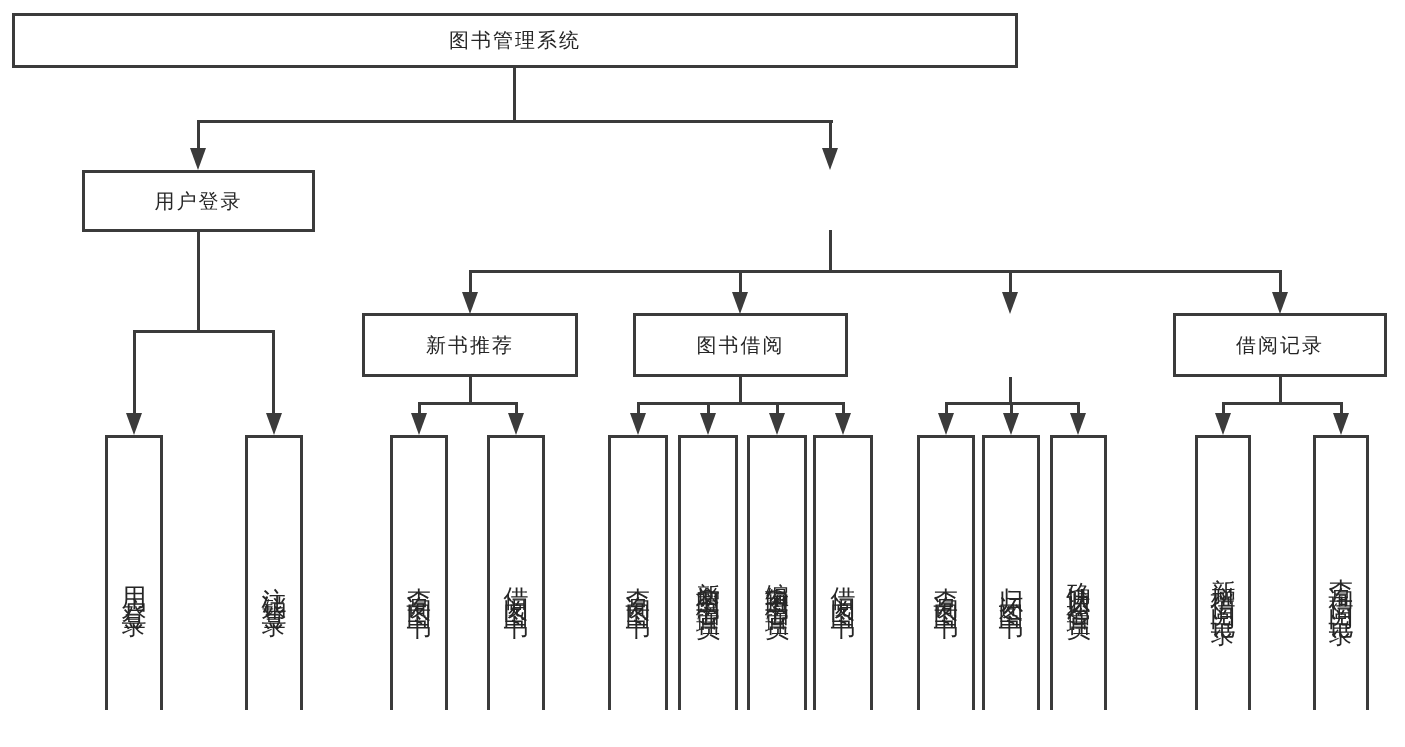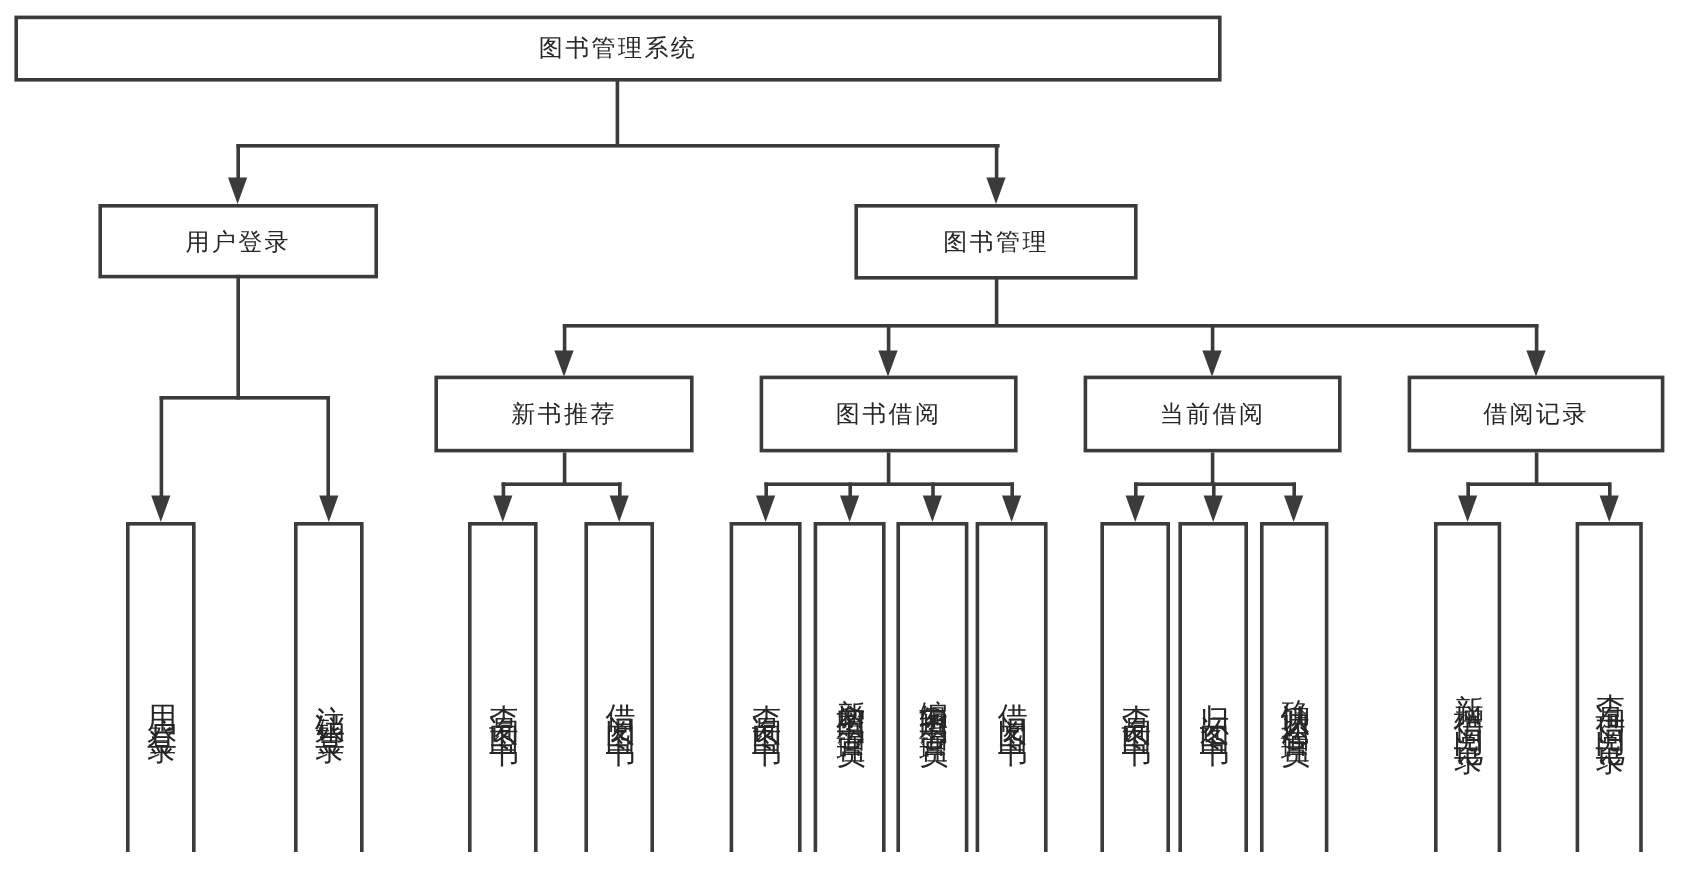--- a/index.html
+++ b/index.html
@@ -87,23 +87,20 @@
   <div class="vline" style="left:513px; top:67px; height:54px;"></div>
   <div class="hline" style="left:197px; top:120px; width:636px;"></div>
   <div class="vline" style="left:197px; top:120px; height:30px;"></div>
   <div class="arr" style="left:190px; top:148px;"></div>
   <div class="vline" style="left:829px; top:120px; height:30px;"></div>
   <div class="arr" style="left:822px; top:148px;"></div>
 
   <div class="box" style="left:82px; top:170px; width:233px; height:62px;">
     <span>用户登录</span>
   </div>
-  <div class="box" style="left:712px; top:170px; width:236px; height:63px;">
-    <span>图书管理</span>
-  </div>
 
   <div class="vline" style="left:197px; top:229px; height:104px;"></div>
   <div class="hline" style="left:133px; top:330px; width:142px;"></div>
   <div class="vline" style="left:133px; top:330px; height:84px;"></div>
   <div class="arr" style="left:126px; top:413px;"></div>
   <div class="vline" style="left:272px; top:330px; height:84px;"></div>
   <div class="arr" style="left:266px; top:413px;"></div>
 
   <div class="vline" style="left:829px; top:230px; height:42px;"></div>
   <div class="hline" style="left:469px; top:270px; width:813px;"></div>
@@ -115,23 +112,20 @@
   <div class="arr" style="left:1002px; top:292px;"></div>
   <div class="vline" style="left:1279px; top:270px; height:24px;"></div>
   <div class="arr" style="left:1272px; top:292px;"></div>
 
   <div class="box" style="left:362px; top:313px; width:216px; height:64px;">
     <span>新书推荐</span>
   </div>
   <div class="box" style="left:633px; top:313px; width:215px; height:64px;">
     <span>图书借阅</span>
   </div>
-  <div class="box" style="left:903px; top:313px; width:215px; height:64px;">
-    <span>当前借阅</span>
-  </div>
   <div class="box" style="left:1173px; top:313px; width:214px; height:64px;">
     <span>借阅记录</span>
   </div>
 
   <div class="vline" style="left:469px; top:377px; height:27px;"></div>
   <div class="hline" style="left:418px; top:402px; width:100px;"></div>
   <div class="vline" style="left:418px; top:402px; height:13px;"></div>
   <div class="arr" style="left:411px; top:413px;"></div>
   <div class="vline" style="left:515px; top:402px; height:13px;"></div>
   <div class="arr" style="left:508px; top:413px;"></div>

